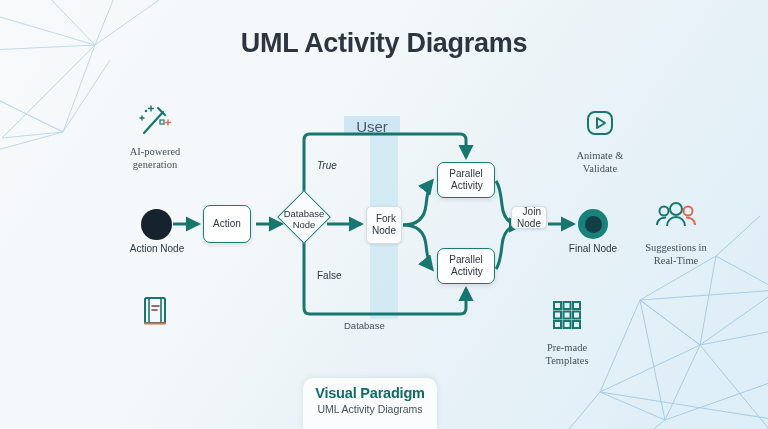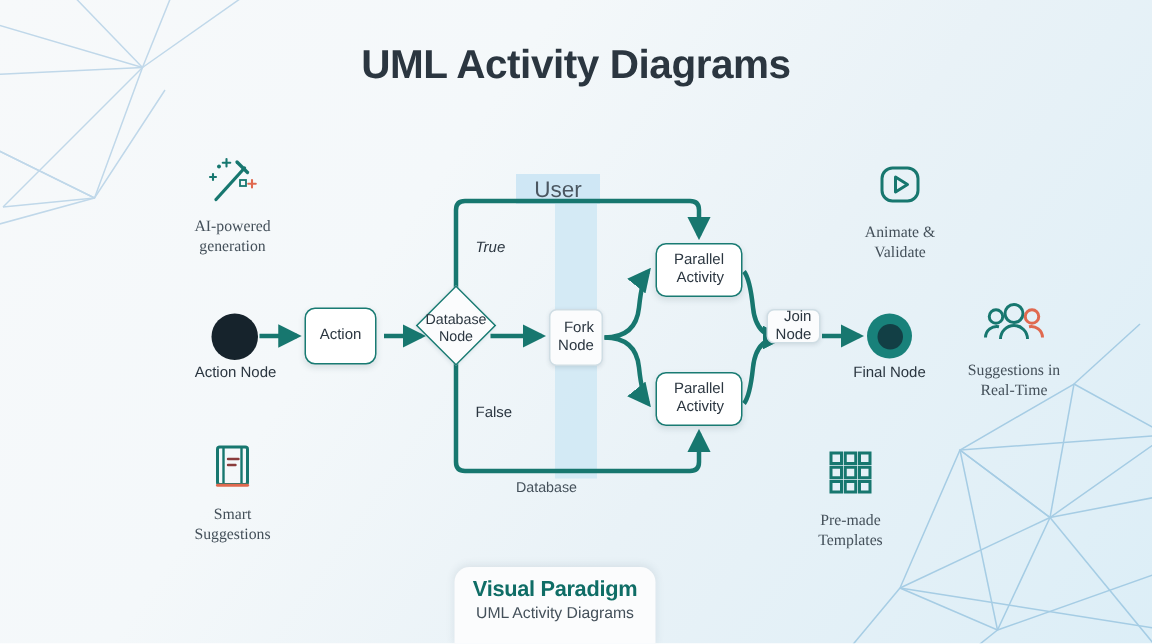--- a/index.html
+++ b/index.html
@@ -310,22 +310,20 @@
     <div class="ficon">
       <svg width="38" height="36" viewBox="0 0 38 36" xmlns="http://www.w3.org/2000/svg">
         <rect x="9" y="4" width="20" height="25" rx="1.5" fill="none" stroke="#17776f" stroke-width="2"></rect>
         <line x1="13" y1="4" x2="13" y2="29" stroke="#17776f" stroke-width="1.6"></line>
         <line x1="25" y1="4" x2="25" y2="29" stroke="#17776f" stroke-width="1.6"></line>
         <line x1="16" y1="12" x2="23" y2="12" stroke="#8a3c3c" stroke-width="1.6" stroke-linecap="round"></line>
         <line x1="16" y1="16" x2="21" y2="16" stroke="#8a3c3c" stroke-width="1.6" stroke-linecap="round"></line>
         <line x1="9" y1="29.5" x2="29" y2="29.5" stroke="#e0694f" stroke-width="2" stroke-linecap="round"></line>
       </svg>
     </div>
-    <div class="flabel">Smart
-Suggestions</div>
   </div>
 
   <div class="feature" id="feat-animate">
     <div class="ficon">
       <svg width="38" height="32" viewBox="0 0 38 32" xmlns="http://www.w3.org/2000/svg">
         <rect x="7" y="4" width="24" height="22" rx="7" fill="none" stroke="#17776f" stroke-width="2"></rect>
         <path d="M16 10 L24 15 L16 20 Z" fill="none" stroke="#17776f" stroke-width="2" stroke-linejoin="round"></path>
       </svg>
     </div>
     <div class="flabel">Animate &amp;

